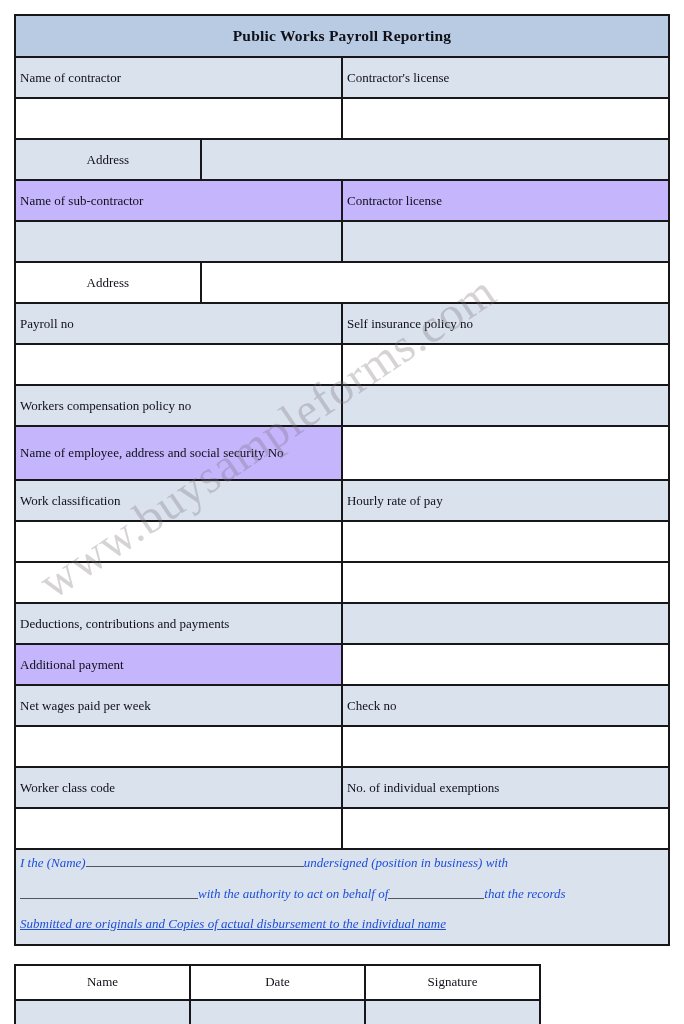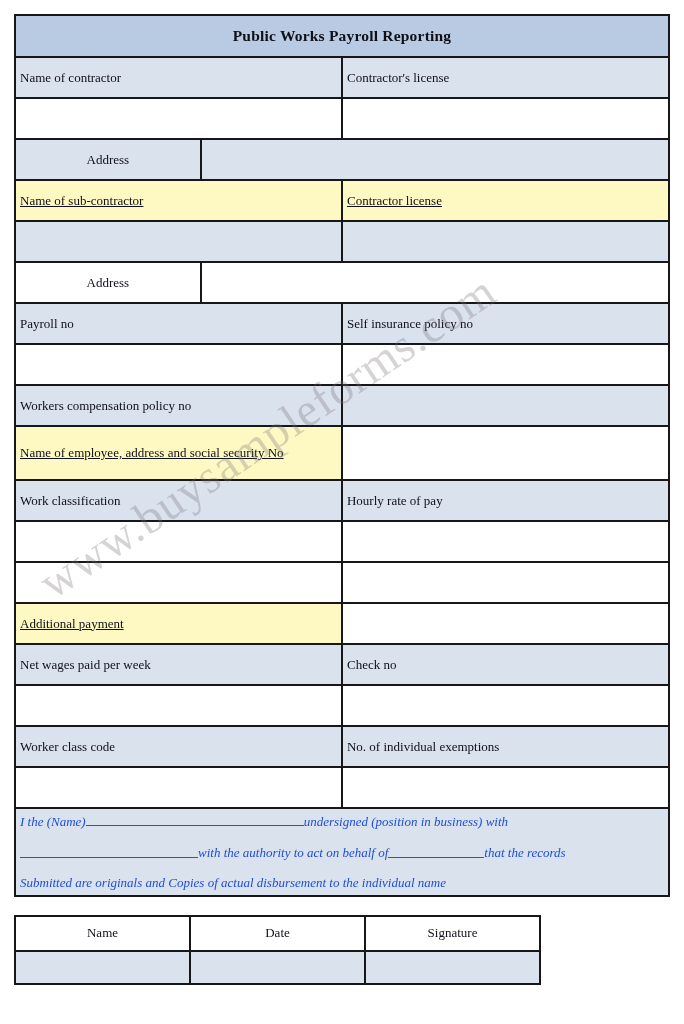--- a/index.html
+++ b/index.html
@@ -77,22 +77,21 @@
 
   .lbl {
     background: #dae2ee;
     height: 31px;
     text-align: left;
     vertical-align: middle;
     font-size: 13px;
     color: #101018;
   }
   .lbl.white {
-    background: #fef9c3;
-    text-decoration: underline;
+    background: #c4b5fd;
   }
   .blank {
     background: #ffffff;
     height: 31px;
   }
   .blank.shaded {
     background: #dae2ee;
   }
 
   
@@ -115,21 +114,21 @@
     vertical-align: top;
   }
   .decl-line {
     font-style: italic;
     font-size: 13px;
     color: #1d4ed8;
     line-height: 1.0;
     margin-bottom: 16px;
     white-space: nowrap;
   }
-  .decl-line:last-child { margin-bottom: 2px; }
+  .decl-line:last-child { margin-bottom: 10px; text-decoration: underline; }
   .decl-line.indent { padding-left: 0; }
   .rule {
     display: inline-block;
     border-bottom: 1px solid #55555c;
     vertical-align: baseline;
     height: 0.95em;
   }
   .rule.r1 { width: 218px; }
   .rule.r2 { width: 178px; }
   .rule.r3 { width: 96px; }
@@ -238,20 +237,24 @@
       <tr>
         <td class="blank" colspan="2"></td>
         <td class="blank"></td>
       </tr>
 
       <tr>
         <td class="blank" colspan="2"></td>
         <td class="blank"></td>
       </tr>
 
+      <tr>
+        <td class="lbl" colspan="2">Deductions, contributions and payments</td>
+        <td class="blank shaded"></td>
+      </tr>
 
       <tr>
         <td class="lbl white" colspan="2">Additional payment</td>
         <td class="blank"></td>
       </tr>
 
       <tr>
         <td class="lbl" colspan="2">Net wages paid per week</td>
         <td class="lbl">Check no</td>
       </tr>

